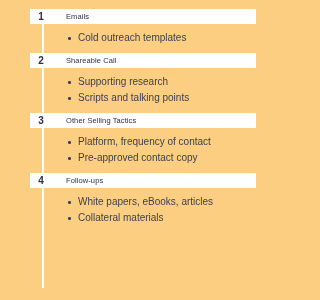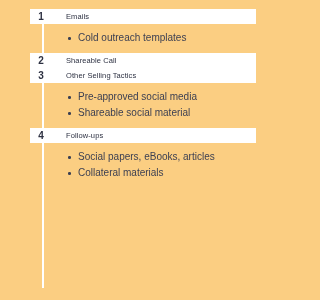--- a/index.html
+++ b/index.html
@@ -116,48 +116,58 @@
           <span>Cold outreach templates</span>
         </li>
       </ul>
     </section>
 
     <section class="stage">
       <div class="stage-header">
         <span class="stage-number">2</span>
         <span class="stage-title">Shareable Call</span>
       </div>
+      <ul class="stage-items">
+        <li class="stage-item">
+          <span class="bullet-dot"></span>
+          <span>Supporting research</span>
+        </li>
+        <li class="stage-item">
+          <span class="bullet-dot"></span>
+          <span>Scripts and talking points</span>
+        </li>
+      </ul>
     </section>
 
     <section class="stage">
       <div class="stage-header">
         <span class="stage-number">3</span>
         <span class="stage-title">Other Selling Tactics</span>
       </div>
       <ul class="stage-items">
         <li class="stage-item">
           <span class="bullet-dot"></span>
-          <span>Pre-approved social media</span>
+          <span>Platform, frequency of contact</span>
         </li>
         <li class="stage-item">
           <span class="bullet-dot"></span>
-          <span>Shareable social material</span>
+          <span>Pre-approved contact copy</span>
         </li>
       </ul>
     </section>
 
     <section class="stage">
       <div class="stage-header">
         <span class="stage-number">4</span>
         <span class="stage-title">Follow-ups</span>
       </div>
       <ul class="stage-items">
         <li class="stage-item">
           <span class="bullet-dot"></span>
-          <span>Social papers, eBooks, articles</span>
+          <span>White papers, eBooks, articles</span>
         </li>
         <li class="stage-item">
           <span class="bullet-dot"></span>
           <span>Collateral materials</span>
         </li>
 
       </ul>
     </section>
 
   </div>

